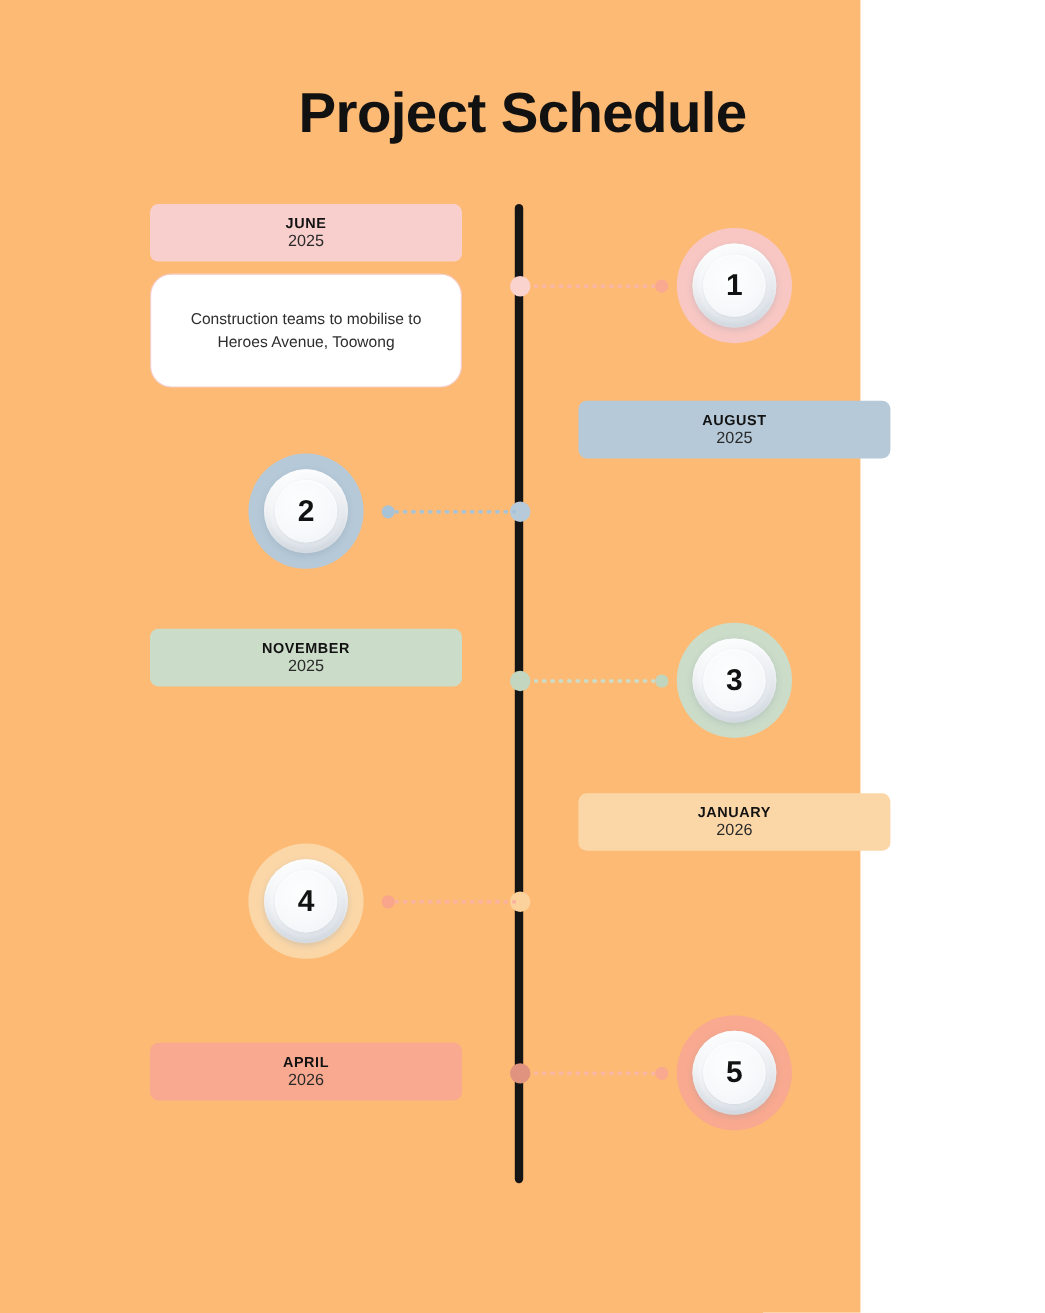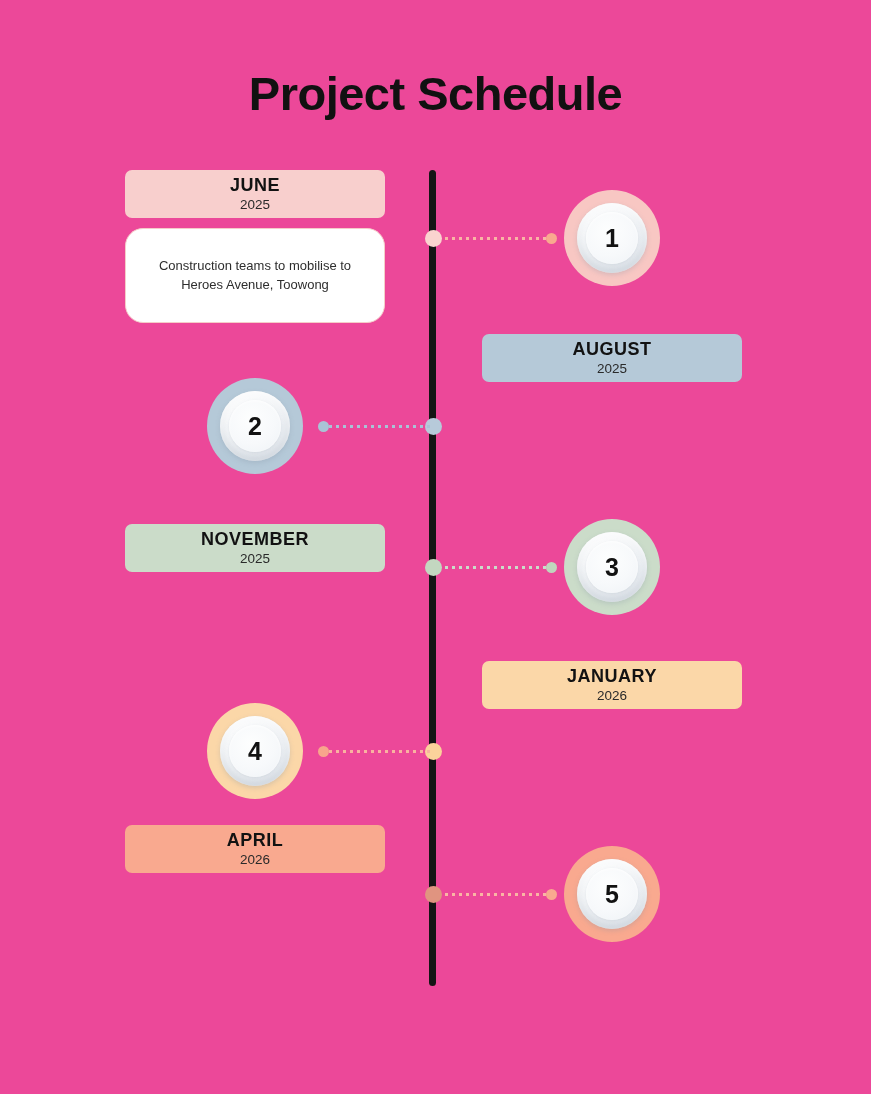--- a/index.html
+++ b/index.html
@@ -7,23 +7,23 @@
   html, body {
     width: 871px;
     height: 1094px;
     background: #ffffff;
     font-family: "Liberation Sans", sans-serif;
     overflow: hidden;
   }
 
   #page {
     position: relative;
-    width: 871px;
+    width: 717px;
     height: 1094px;
-    background: #ec4899;
+    background: #fdba74;
   }
 
   
   #page-title {
     position: absolute;
     top: 66px;
     left: 0;
     width: 871px;
     text-align: center;
     font-size: 47px;
@@ -61,21 +61,21 @@
   .card-header {
     height: 48px;
     border-radius: 7px;
     display: flex;
     flex-direction: column;
     align-items: center;
     justify-content: center;
     line-height: 1.18;
   }
   .card-month {
-    font-size: 18px;
+    font-size: 12px;
     font-weight: 700;
     letter-spacing: 0.5px;
     color: #121212;
   }
   .card-year {
     font-size: 13.5px;
     font-weight: 400;
     color: #2a2a2a;
   }
 
@@ -244,21 +244,21 @@
           </div>
         </div>
         <div class="dot-spine" style="left: 425px; top: 743px; background: rgb(251, 210, 155);"></div>
         <div class="connector" style="top: 744px; color: rgb(249, 178, 160); left: 318px; width: 112px;">
           <div class="dot-end" style="background: rgb(248, 165, 140);"></div>
           <div class="connector-dots"></div>
         </div>
       </div>
       <div class="timeline-row" style="top: 0px;">
         <div class="card left" style="top: 825px;">
-          <div class="card-header" style="background: rgb(249, 169, 143);">
+          <div class="card-header" style="background: rgb(249, 169, 143); margin-top: 44px;">
             <div class="card-month">APRIL</div>
             <div class="card-year">2026</div>
           </div>
         </div>
         <div class="medallion right" style="top: 846px; background: rgb(249, 169, 143);">
           <div class="medallion-inner">
             <span class="medallion-number">5</span>
           </div>
         </div>
         <div class="dot-spine" style="left: 425px; top: 886px; background: rgb(224, 148, 128);"></div>

